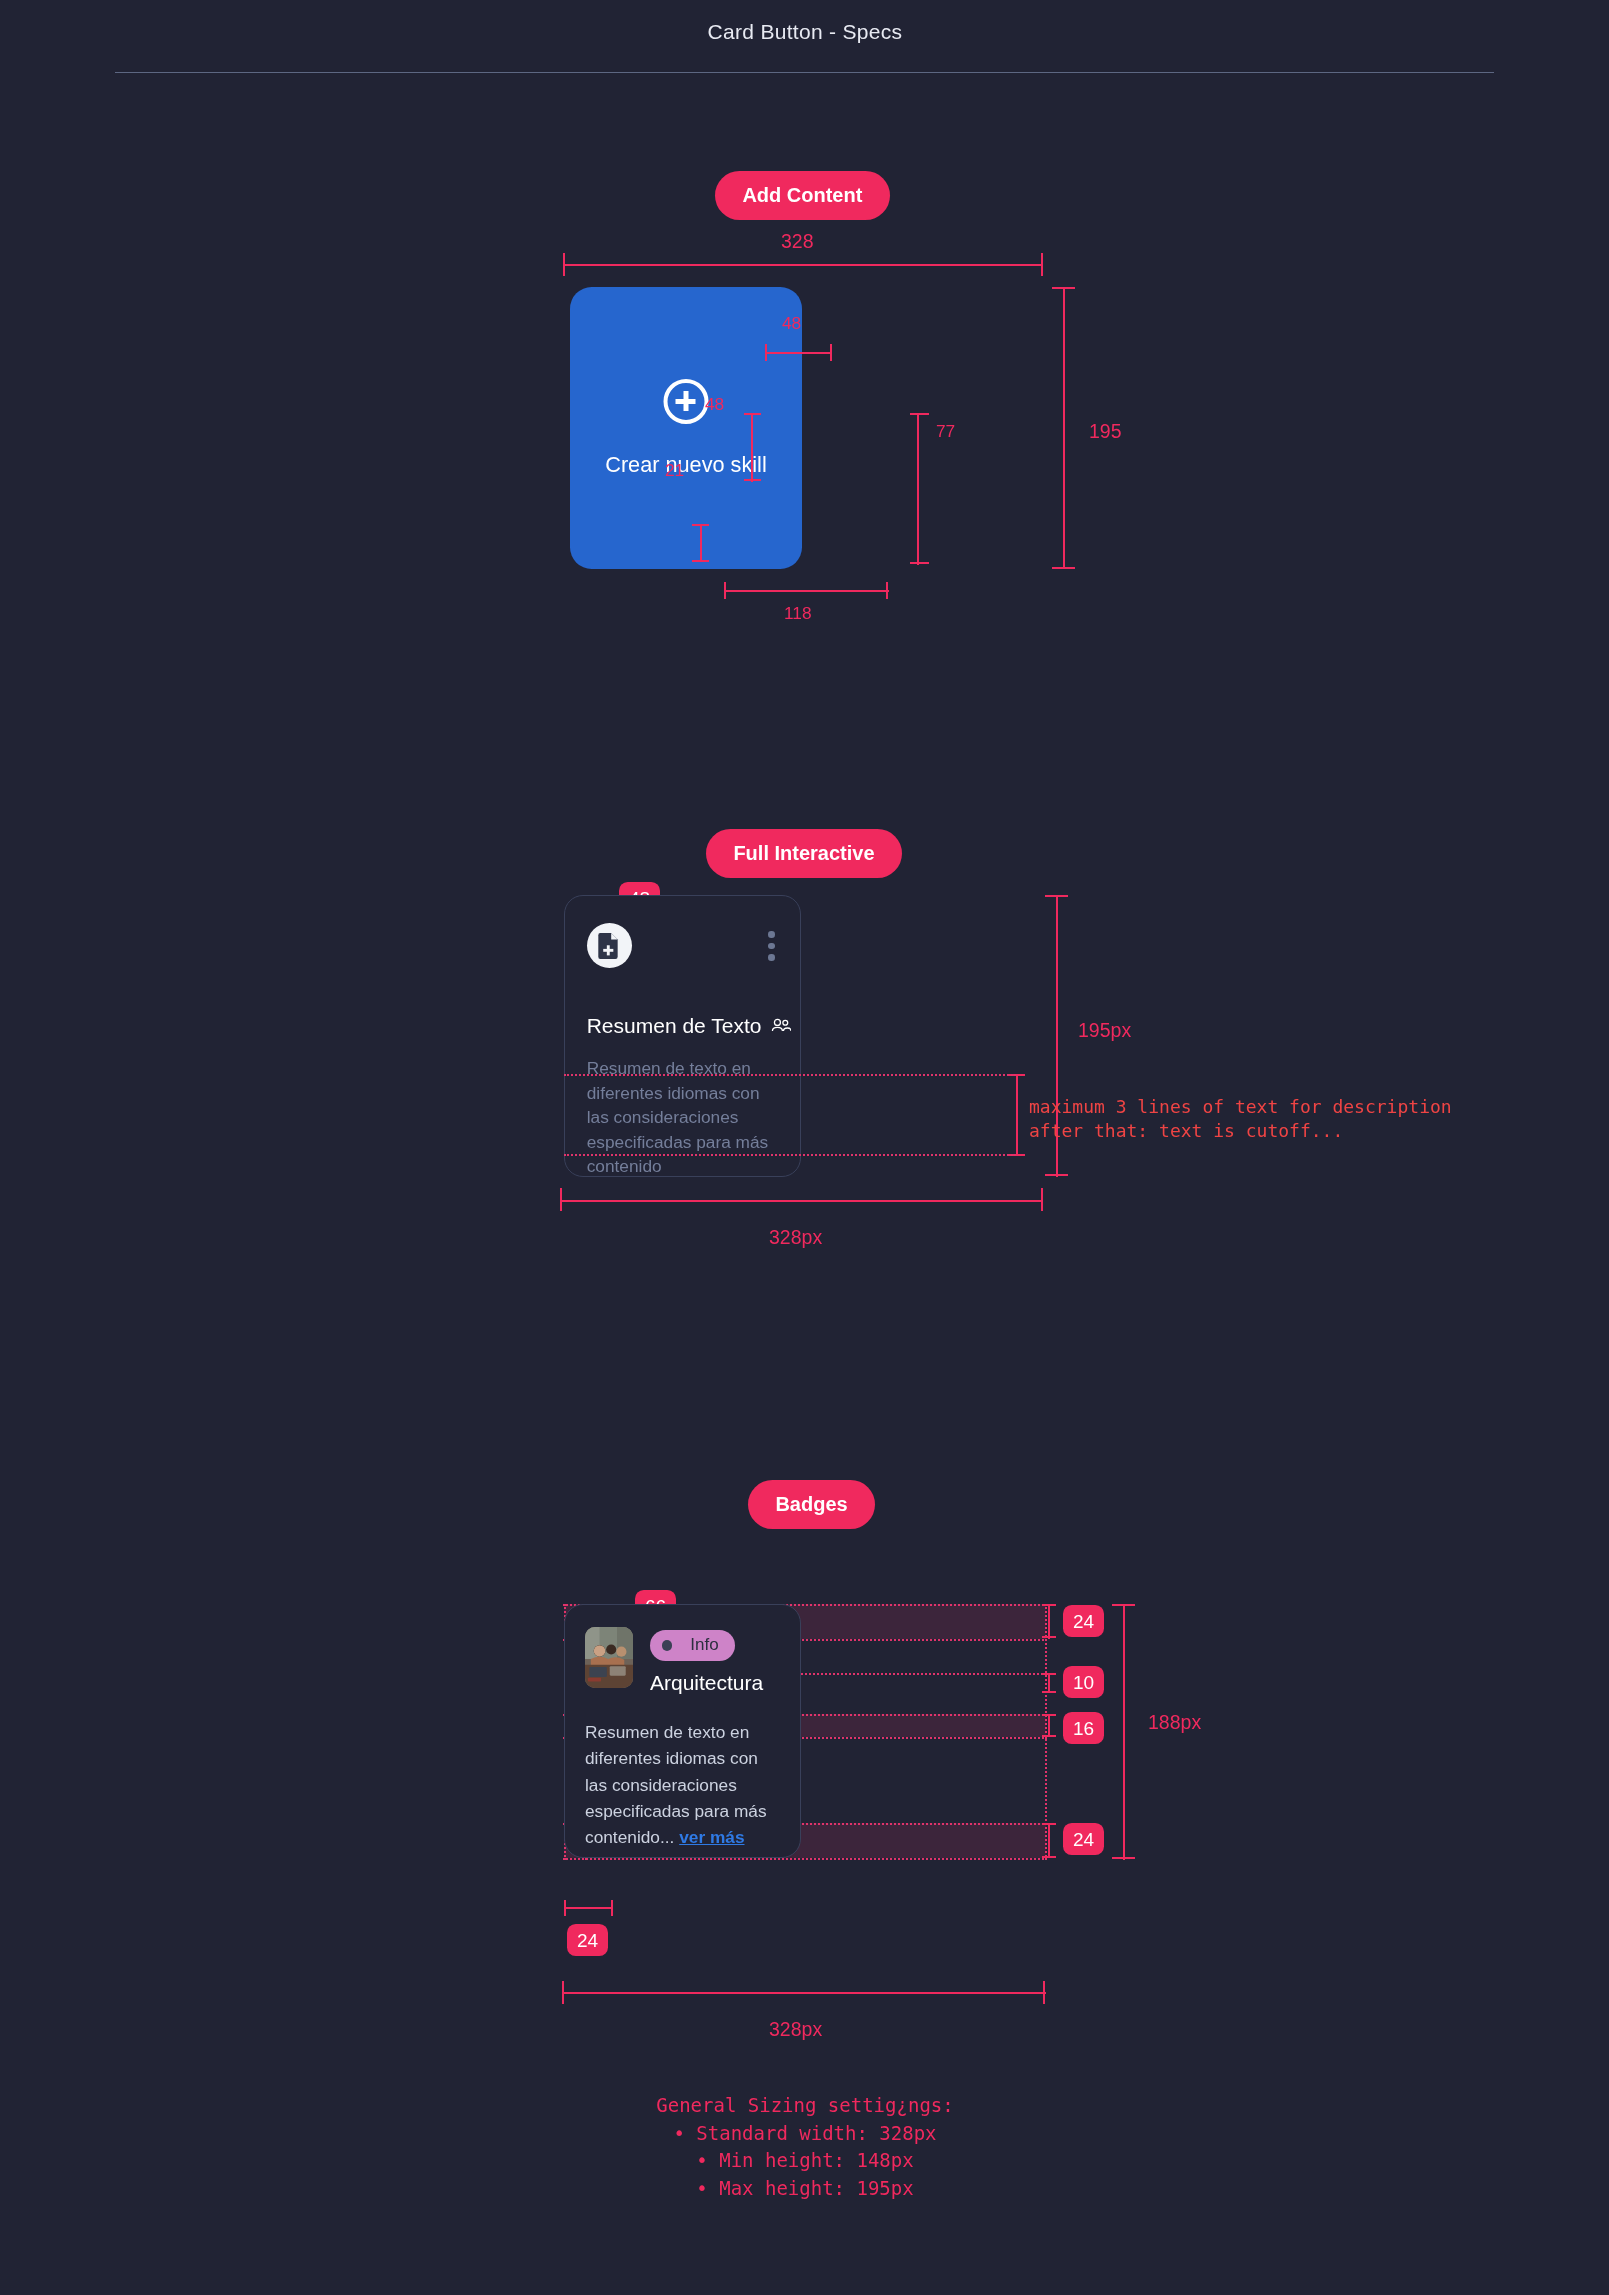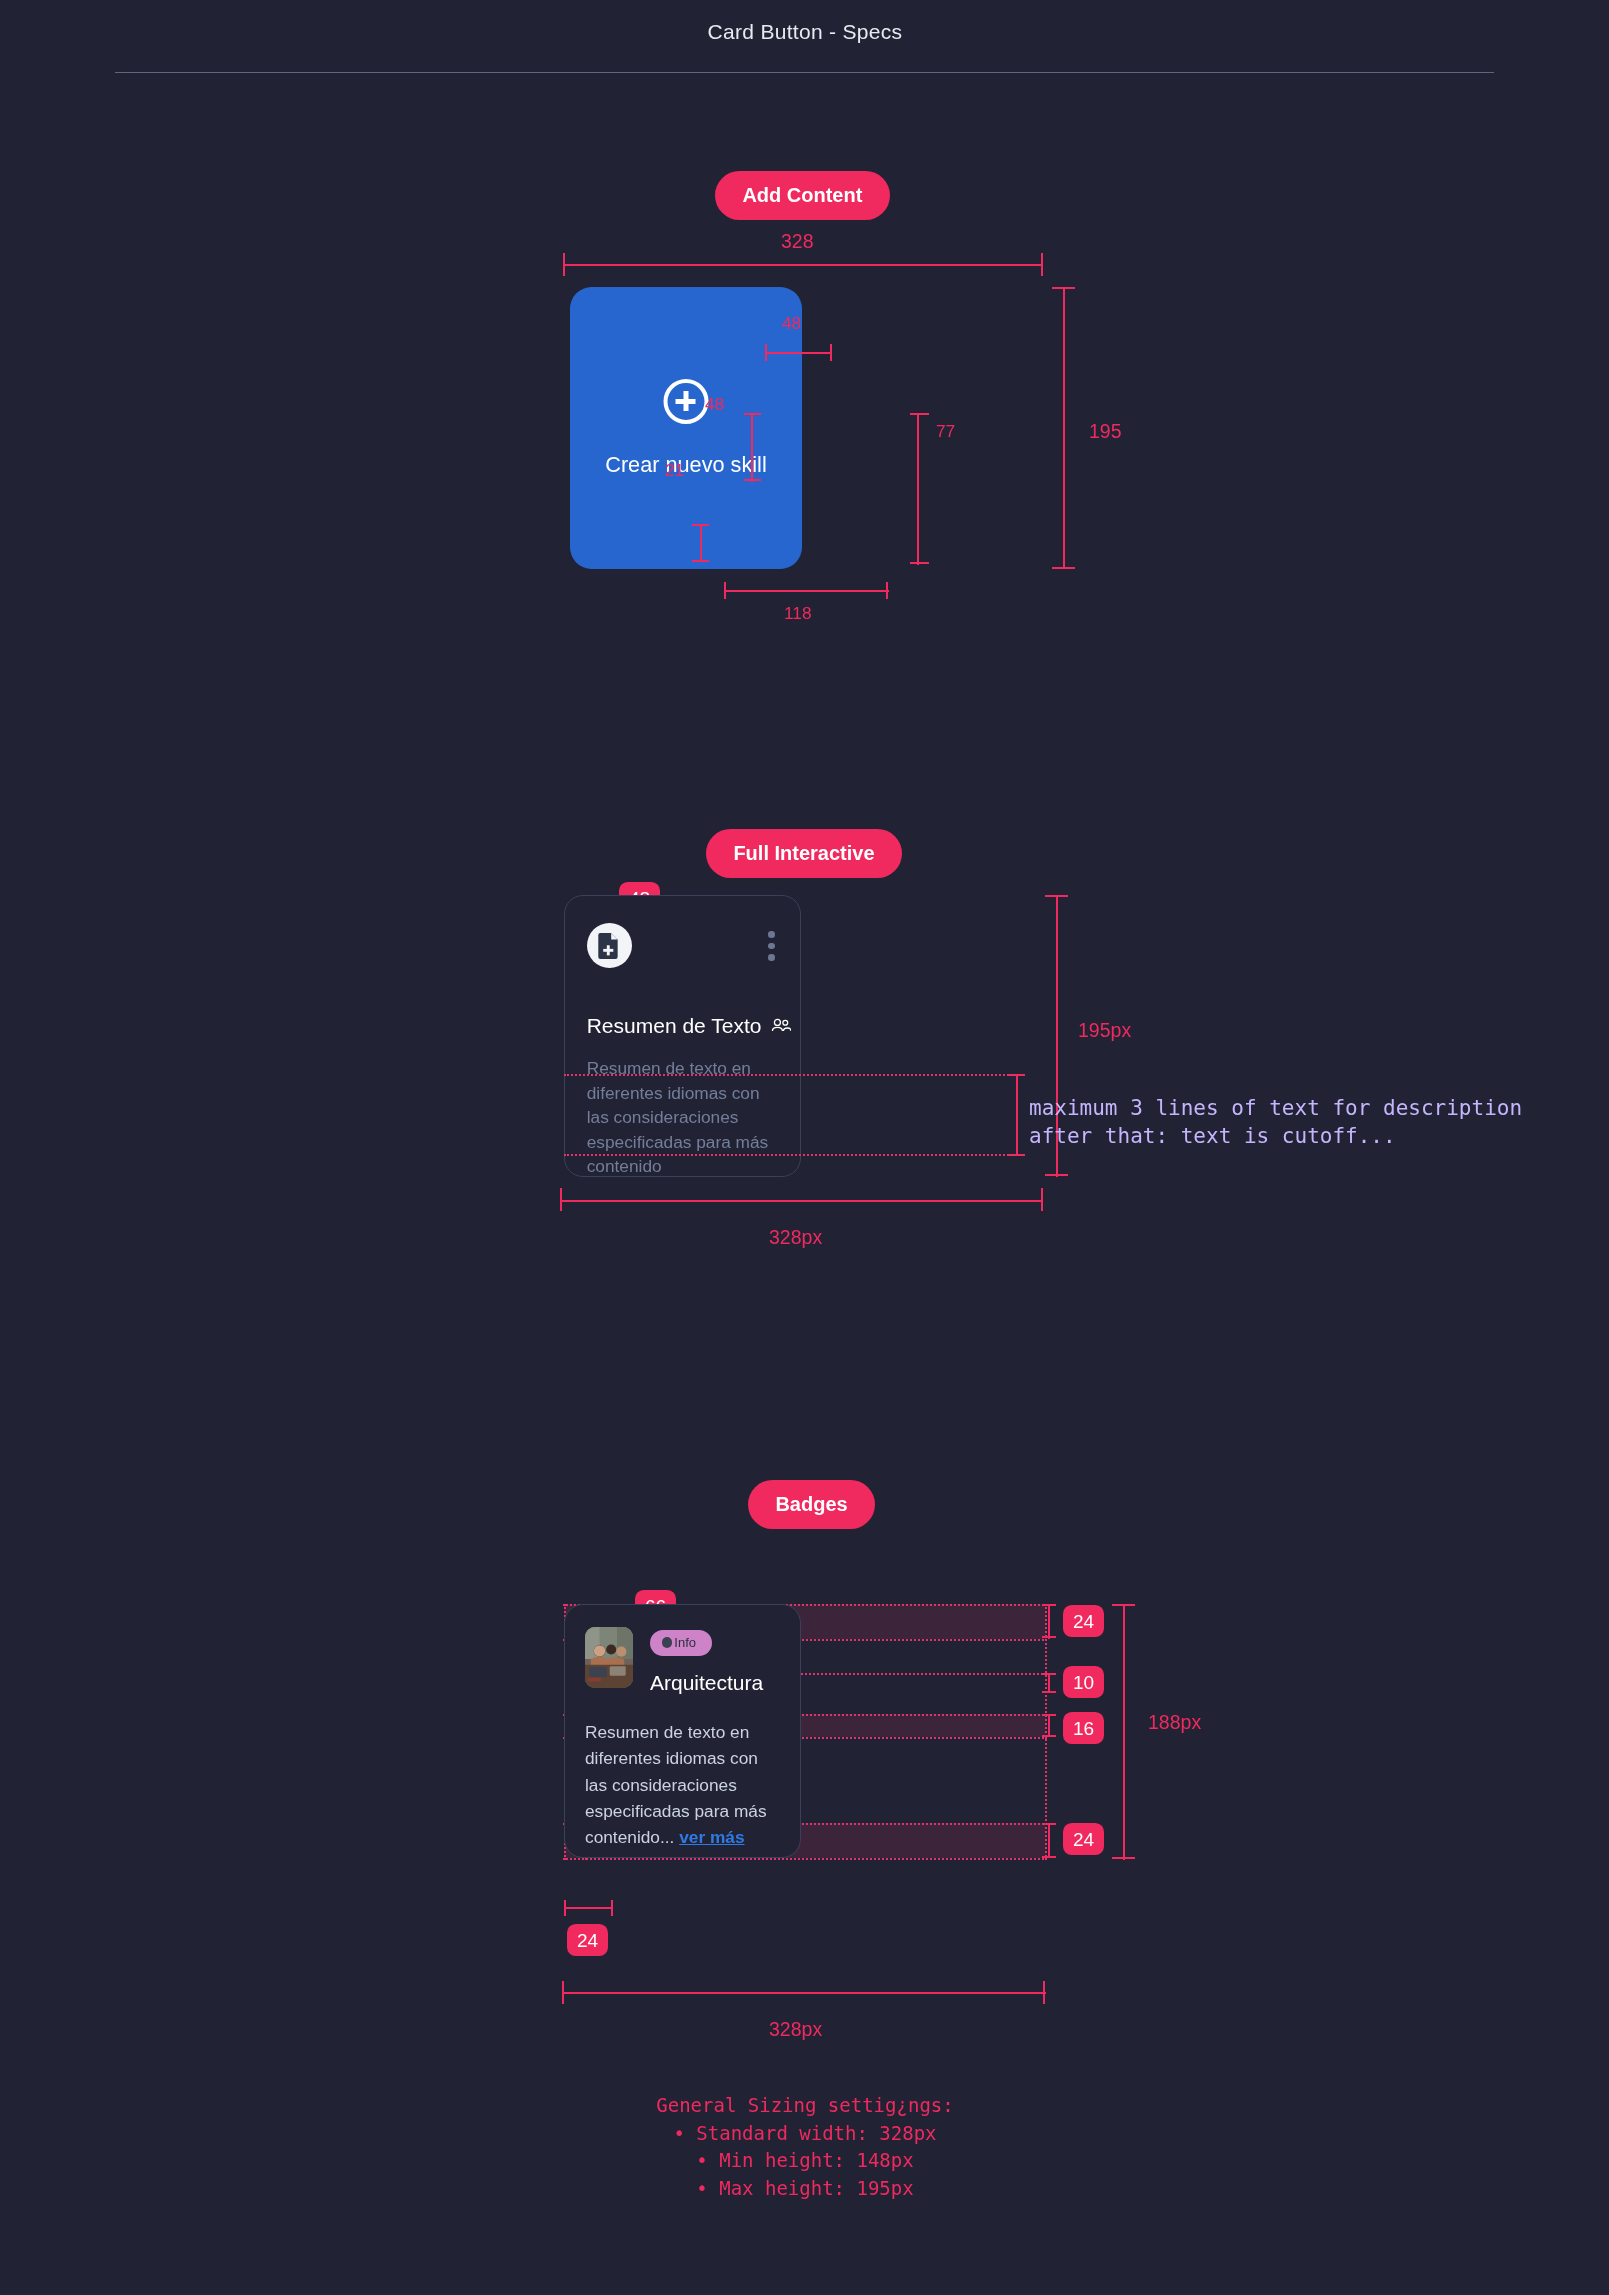--- a/index.html
+++ b/index.html
@@ -41,23 +41,23 @@
     position: absolute; color: #f0295e; font-size: 19.5px; white-space: nowrap;
   }
   .mlabel.small { font-size: 17.3px; }
   .badge-num {
     position: absolute; background: #f0295e; color: #fff;
     font-size: 19px; border-radius: 8.7px;
     padding: 6.5px 10px; min-width: 35px; text-align: center;
     line-height: 1;
   }
   .mono-note {
-    position: absolute; color: #c4b5fd;
+    position: absolute; color: #ef4444;
     font-family: "DejaVu Sans Mono", "Liberation Mono", monospace;
-    font-size: 21px; line-height: 1.32; white-space: pre;
+    font-size: 18px; line-height: 1.32; white-space: pre;
   }
 
   
   .blue-card {
     position: absolute; left: 570px; top: 287px;
     width: 232px; height: 282px;
     background: #2666ce; border-radius: 21.7px;
   }
   .plus-circle {
     position: absolute; left: 50%; top: 92px; transform: translateX(-50%);
@@ -116,21 +116,21 @@
   .bg-thumb {
     position: absolute; left: 20px; top: 21.7px;
     width: 48px; height: 61px; border-radius: 10px;
     overflow: hidden; background: #59504c;
   }
   .bg-thumb svg { display: block; width: 100%; height: 100%; }
   .info-badge {
     position: absolute; left: 85px; top: 24.5px;
     background: #ce83c8; color: #2c2f3f;
     border-radius: 21.7px; padding: 5.8px 16px 5.8px 11.5px;
-    font-size: 13px; display: flex; align-items: center; gap: 2px;
+    font-size: 17px; display: flex; align-items: center; gap: 18px;
   }
   .info-dot { width: 10.8px; height: 10.8px; border-radius: 50%; background: #3b4055; }
   .bg-title {
     position: absolute; left: 85px; top: 66px;
     color: #ffffff; font-size: 21px;
   }
   .bg-desc {
     position: absolute; left: 20px; top: 114px; width: 199px;
     color: #ccd2e0; font-size: 17.3px; line-height: 1.52;
   }

